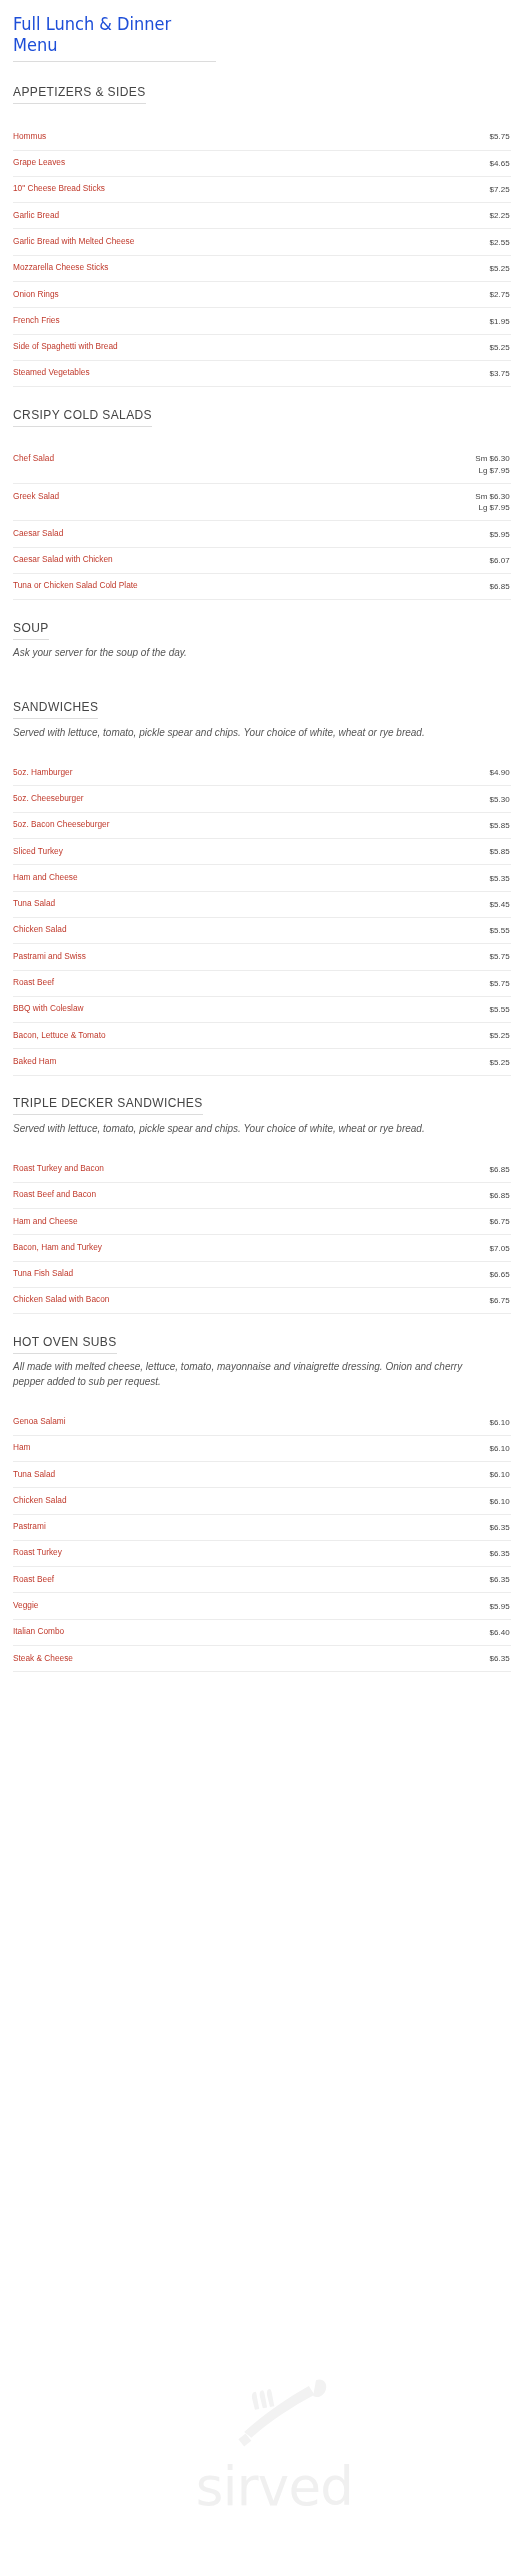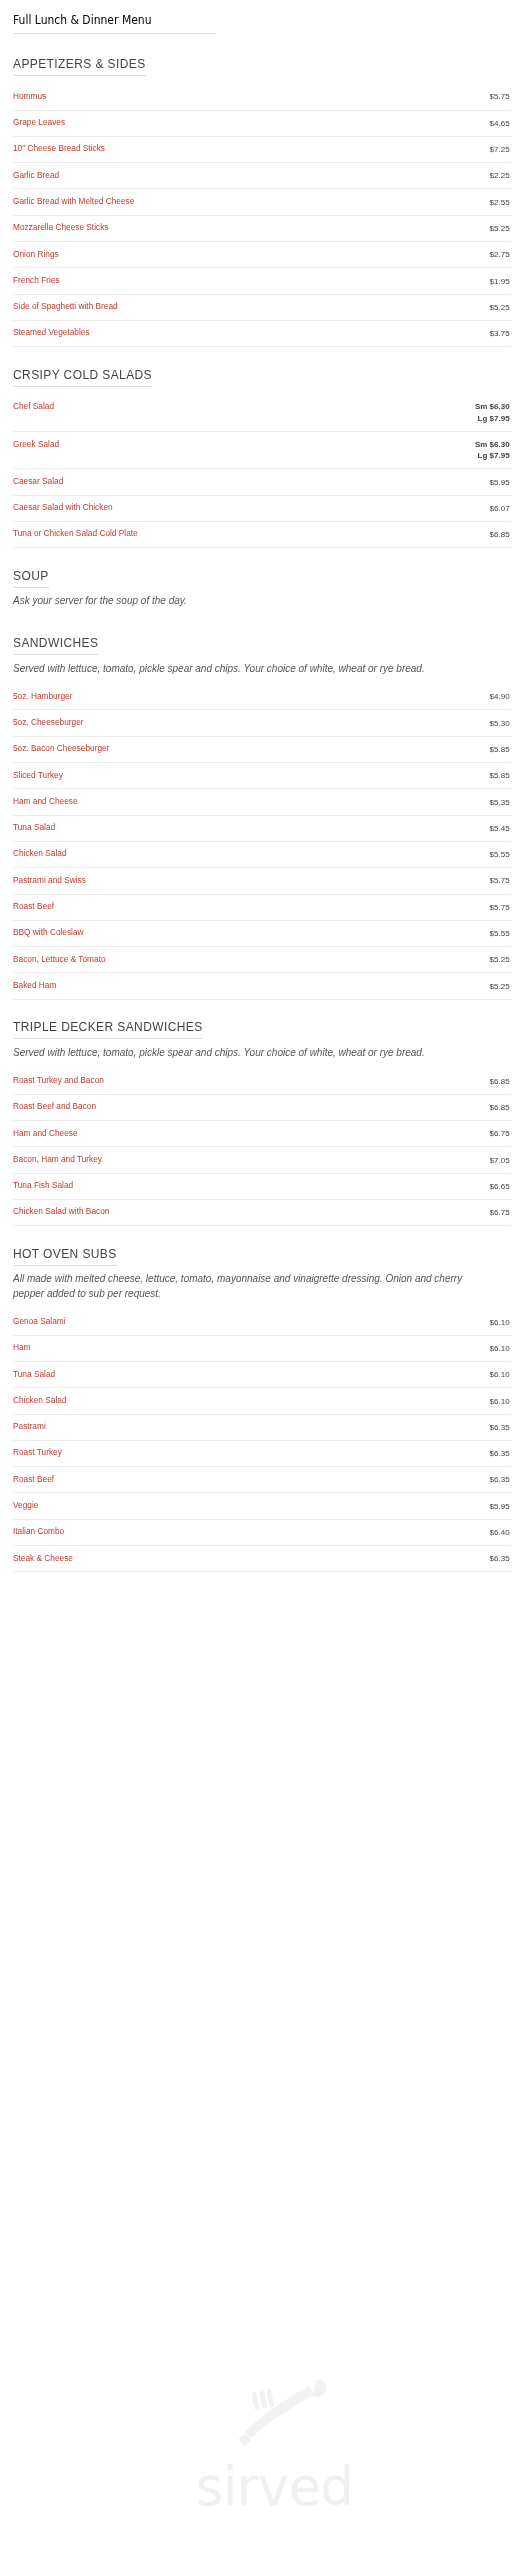--- a/index.html
+++ b/index.html
@@ -46,23 +46,23 @@
     position: absolute;
     left: 108px;
     top: 7.2px;
   }
   .content {
     position: relative;
     z-index: 1;
   }
   h1.menu-title {
     font-family: "DejaVu Sans Condensed", "Liberation Sans", sans-serif;
-    font-size: 12px;
+    font-size: 18px;
     font-weight: normal;
-    color: #000000;
+    color: #1d4ed8;
     margin: 2.9px 0 4.3px 0;
     padding-bottom: 5.8px;
     letter-spacing: 0px;
     border-bottom: 0.7px solid #dcdcdc;
     display: inline-block;
     width: 203px;
   }
   .title-wrap { display: block; }
   h2.section-title {
     font-family: "Liberation Sans", sans-serif;
@@ -77,21 +77,21 @@
   }
   .section-note {
     font-size: 10px;
     font-style: italic;
     color: #555;
     margin: 6.5px 0 1.4px 0;
     line-height: 1.45;
     max-width: 477px;
   }
   .items {
-    margin-top: 8px;
+    margin-top: 20px;
   }
   .item {
     display: flex;
     align-items: flex-start;
     justify-content: space-between;
     border-bottom: 0.7px solid #ececec;
     padding: 6.5px 1.4px 6.5px 0;
     min-height: 12.3px;
   }
   .item:last-child { }
@@ -107,21 +107,20 @@
     color: #444;
     text-align: right;
     white-space: pre-line;
     align-self: flex-end;
     line-height: 1.45;
     flex: 0 0 auto;
     min-width: 39px;
   }
   .price-multi {
     align-self: flex-end;
-    font-weight: bold;
   }
   .section {
     margin-bottom: 1.4px;
   }
 </style>
 </head>
 <body>
 
 <div class="page">
 

